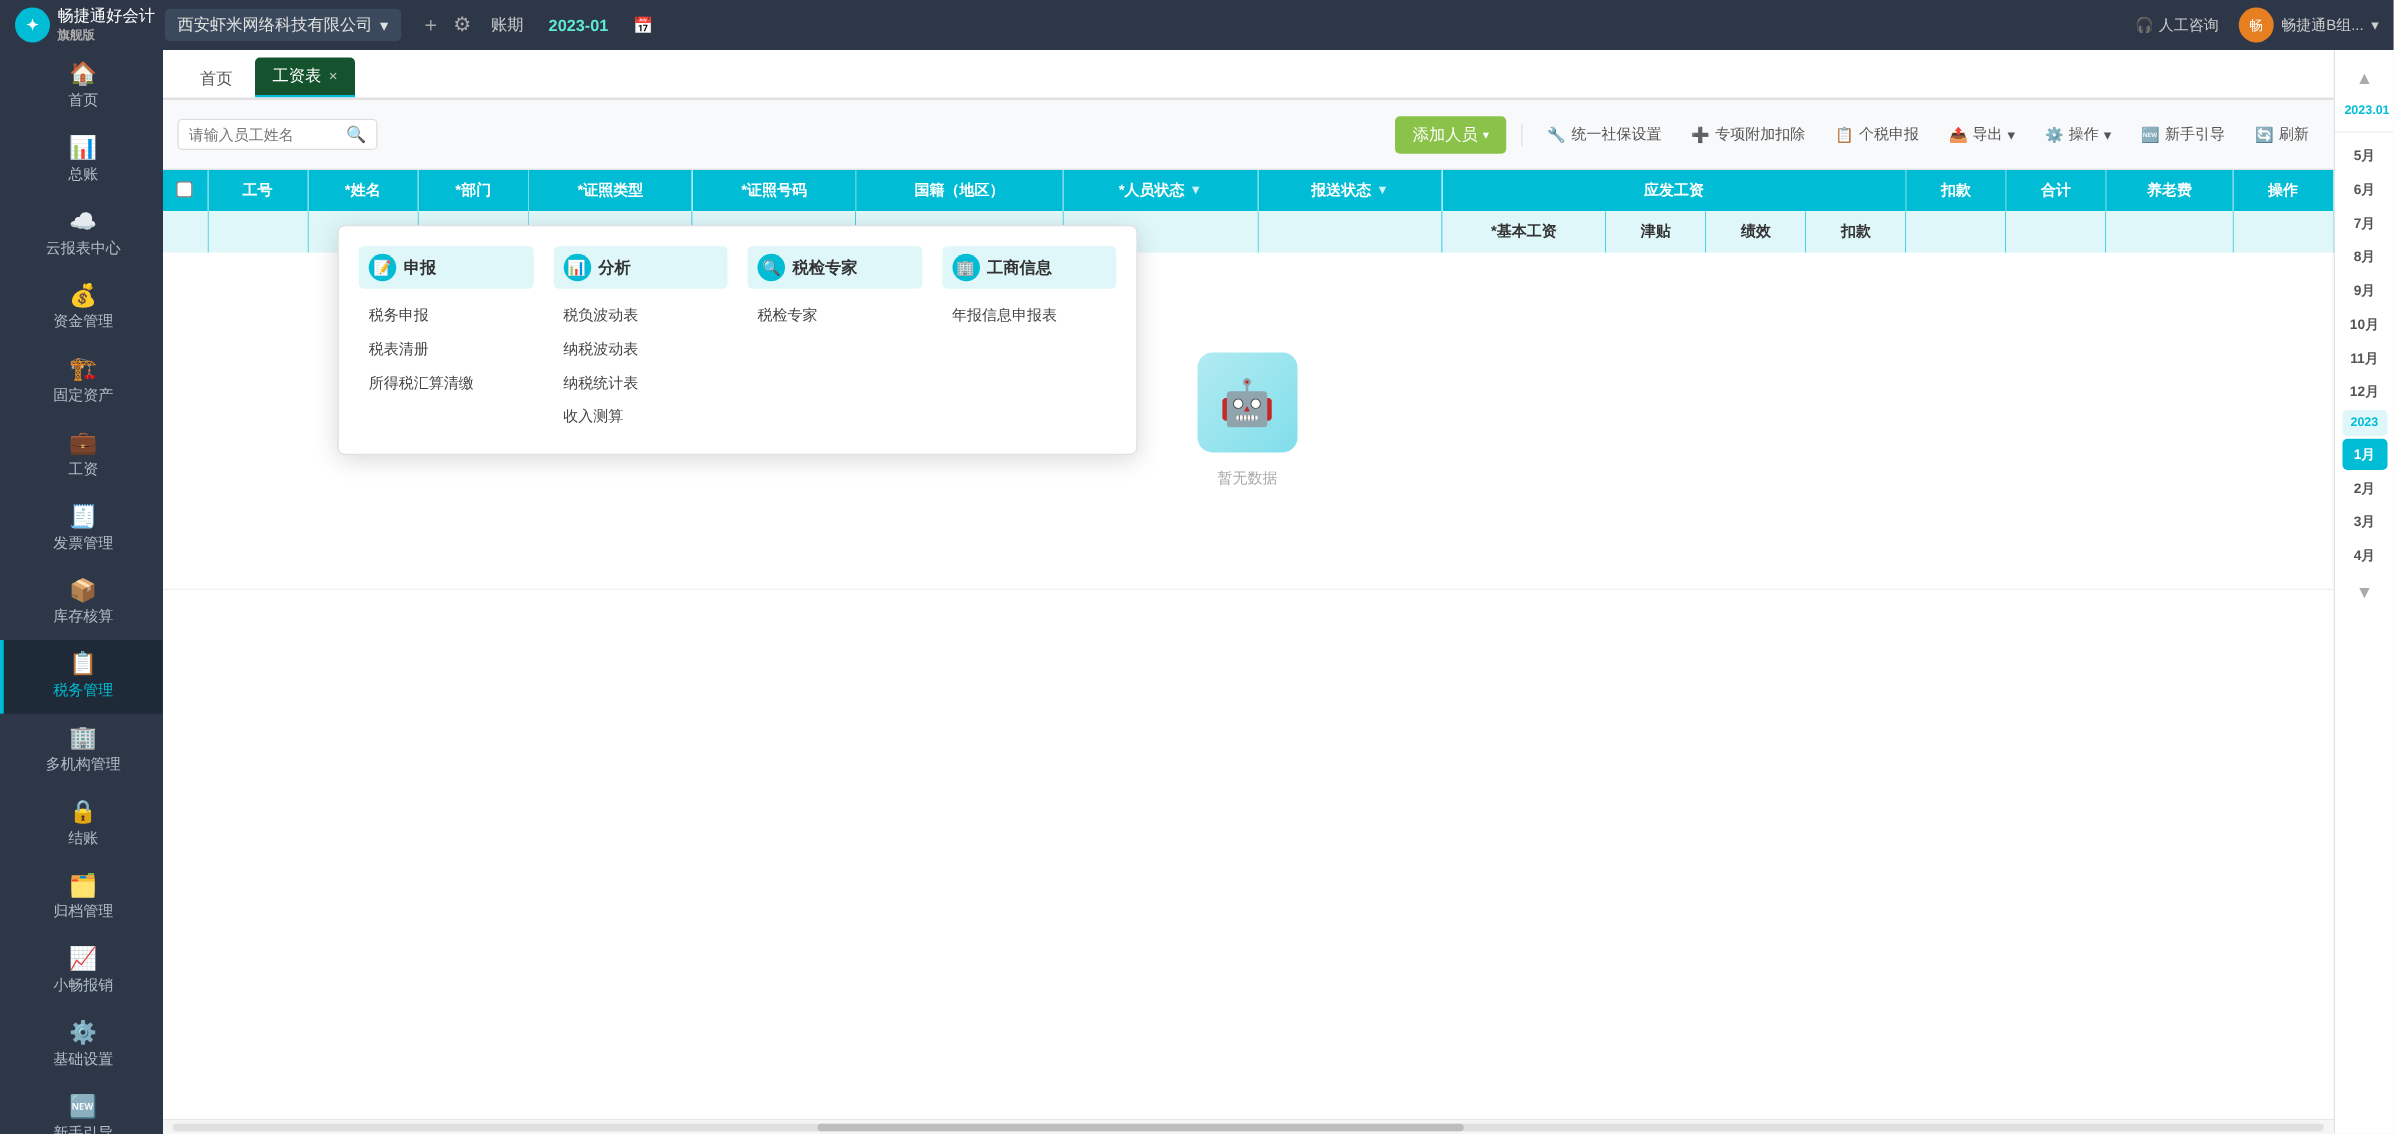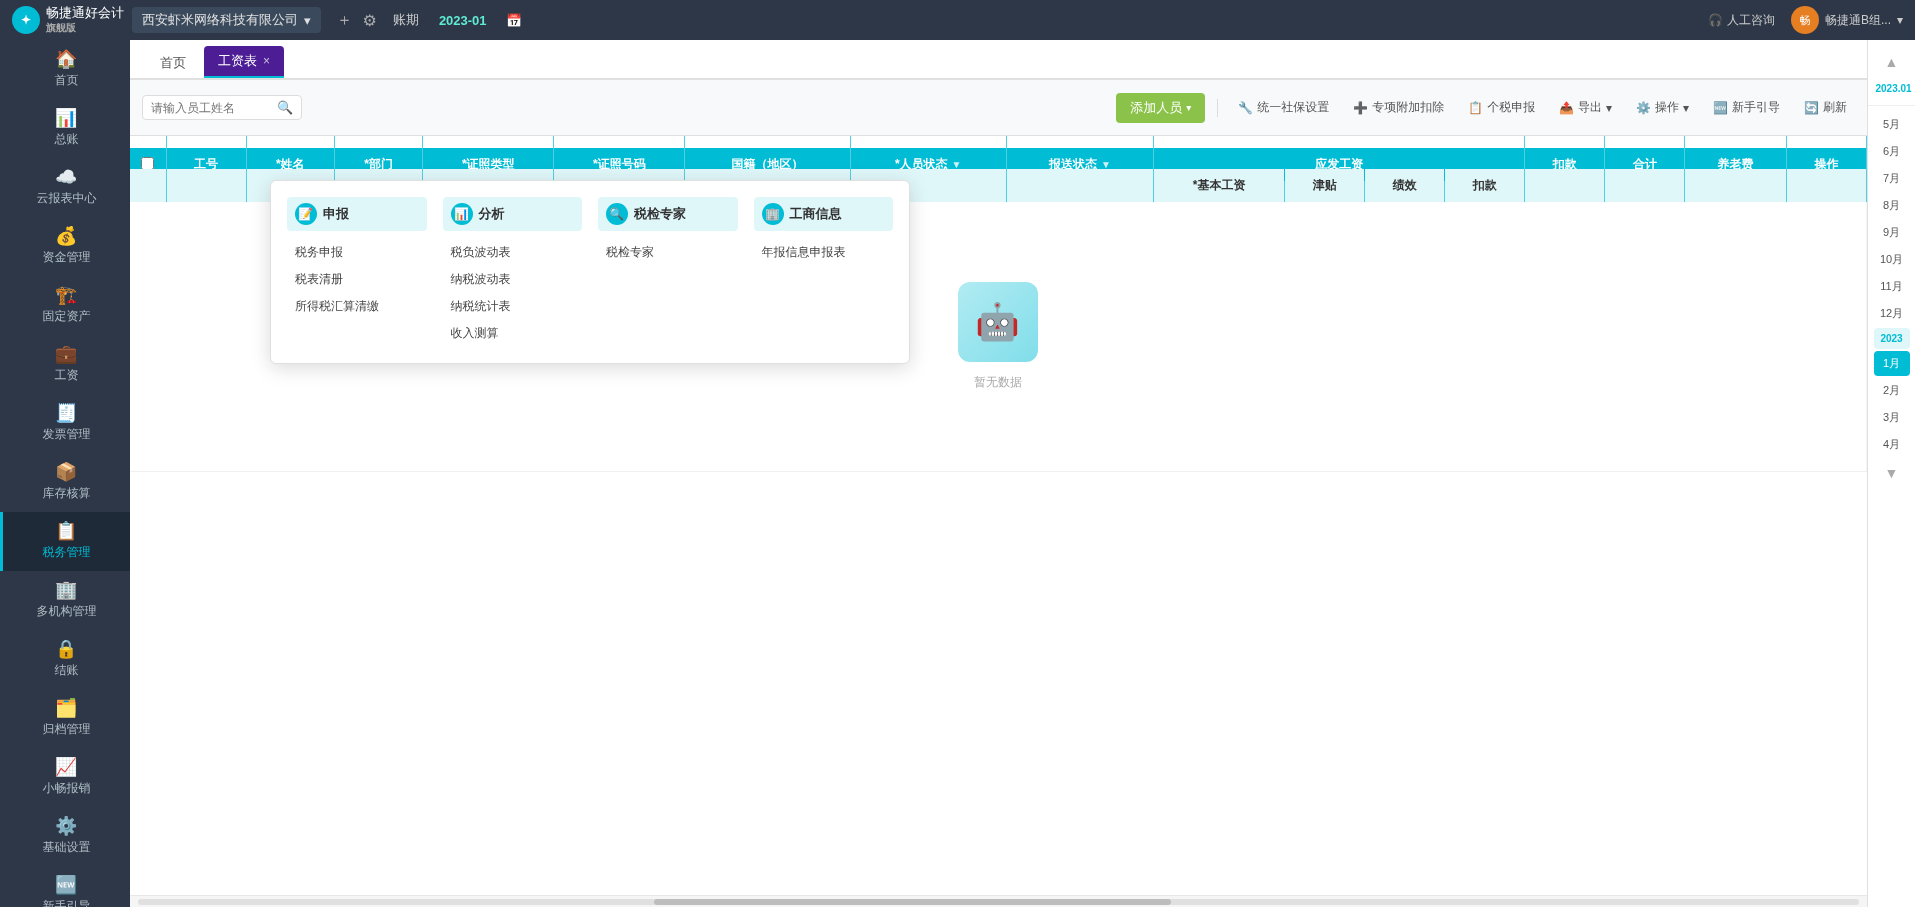--- a/index.html
+++ b/index.html
@@ -128,21 +128,21 @@
     }
     .tab-item {
       padding: 6px 14px;
       cursor: pointer;
       font-size: 13px;
       color: #555;
       border-radius: 4px 4px 0 0;
       display: flex; align-items: center; gap: 6px;
     }
     .tab-item.active {
-      background: #4c1d95;
+      background: #14532d;
       color: #fff;
       border-bottom: 2px solid #00bcd4;
     }
     .tab-close { cursor: pointer; font-size: 12px; opacity: 0.7; }
 
     
     .toolbar {
       height: 56px;
       background: #f8f9fa;
       display: flex;
@@ -195,21 +195,21 @@
       border-collapse: collapse;
       font-size: 12px;
     }
     .data-table thead tr th {
       background: #00bcd4;
       color: #fff;
       padding: 8px 10px;
       text-align: center;
       white-space: nowrap;
       border-right: 1px solid #4dd0e1;
-      position: sticky; top: 12px; z-index: 2;
+      position: sticky; top: 0; z-index: 2;
     }
     .data-table thead tr:last-child th {
       background: #e0f7fa;
       color: #333;
     }
     .data-table tbody tr td {
       padding: 8px 10px;
       border-bottom: 1px solid #f0f0f0;
       border-right: 1px solid #f5f5f5;
       text-align: center;
@@ -251,20 +251,21 @@
       overflow-y: auto;
     }
     .month-item {
       width: 36px;
       padding: 5px 2px;
       text-align: center;
       font-size: 11px;
       color: #555;
       cursor: pointer;
       border-radius: 4px;
+      font-weight: bold;
     }
     .month-item.active {
       background: #00bcd4;
       color: #fff;
       border-radius: 4px;
     }
     .right-nav-arrow {
       width: 28px; height: 28px;
       display: flex; align-items: center; justify-content: center;
       cursor: pointer; color: #aaa; font-size: 14px;

